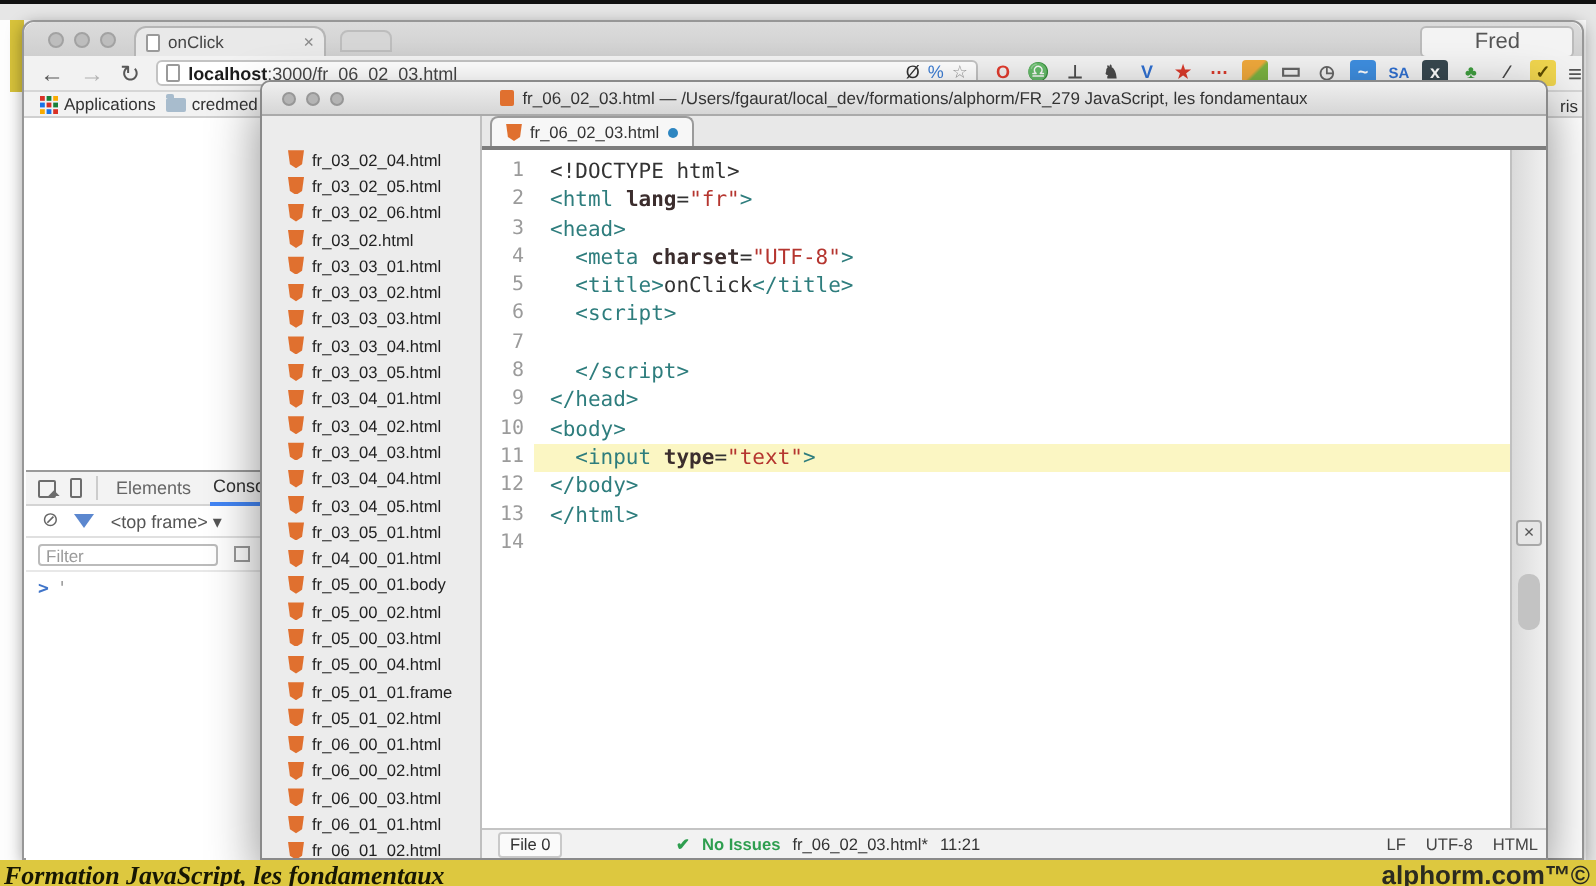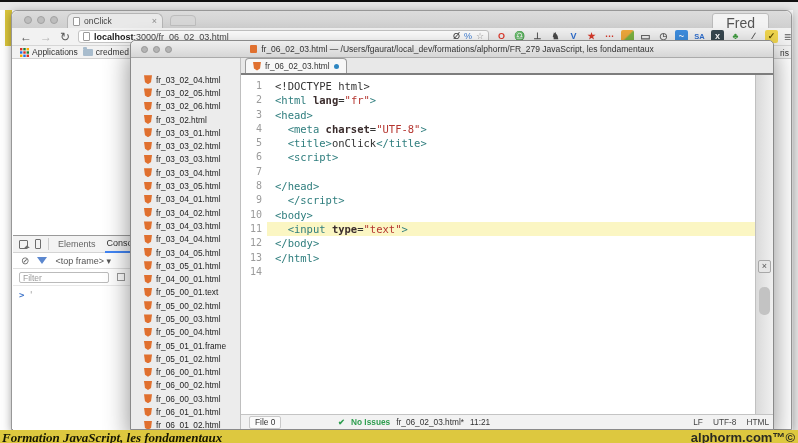--- a/index.html
+++ b/index.html
@@ -20,21 +20,21 @@
   .traffic { position:absolute; top:5px; width:8px; height:8px; border-radius:50%;
     background:#bdbdbd; border:1px solid #a2a2a2; }
   #browser-tab { position:absolute; left:55px; top:2px; width:96px; height:15px;
     background:#e9e9e9; border:1px solid #b5b5b5; border-bottom:none;
     border-radius:6px 6px 0 0; display:flex; align-items:center; padding:0 5px; gap:4px; }
   .page-icon { width:7px; height:9px; border:1px solid #9a9a9a; background:#fff; border-radius:1px; }
   #browser-tab .t { font-size:8.5px; color:#444; flex:1; white-space:nowrap; overflow:hidden; }
   #browser-tab .x { font-size:9px; color:#8a8a8a; line-height:9px; }
   #newtab-stub { position:absolute; left:158px; top:4px; width:26px; height:11px;
     background:#d6d6d6; border:1px solid #bdbdbd; border-radius:4px 4px 0 0; }
-  #profile-btn { position:absolute; right:22px; top:2px; padding:1px 13px; font-size:14px;
+  #profile-btn { position:absolute; right:4px; top:2px; padding:1px 26px; font-size:11px;
     color:#555; background:#f3f3f3; border:1px solid #bbb; border-radius:3px; }
 
   #toolbar { left:0; top:17px; width:100%; height:18px; background:#f2f2f2;
     border-bottom:1px solid #d6d6d6; display:flex; align-items:center; }
   .navbtn { font-size:12px; line-height:12px; margin-left:8px; color:#585858; }
   .navbtn.disabled { color:#b3b3b3; }
   #addressbar { margin-left:8px; width:414px; height:13px; background:#fff;
     border:1px solid #c3c3c3; border-radius:3px; display:flex; align-items:center;
     padding:0 4px; gap:4px; }
   #url { font-size:9px; color:#474747; flex:1; white-space:nowrap; overflow:hidden; }
@@ -321,21 +321,21 @@
           <div class="file-row">
             <span class="html-icon"></span>
             <span>fr_03_05_01.html</span>
           </div>
           <div class="file-row">
             <span class="html-icon"></span>
             <span>fr_04_00_01.html</span>
           </div>
           <div class="file-row">
             <span class="html-icon"></span>
-            <span>fr_05_00_01.text</span>
+            <span>fr_05_00_01.body</span>
           </div>
           <div class="file-row">
             <span class="html-icon"></span>
             <span>fr_05_00_02.html</span>
           </div>
           <div class="file-row">
             <span class="html-icon"></span>
             <span>fr_05_00_03.html</span>
           </div>
           <div class="file-row">
@@ -401,22 +401,22 @@
               <div class="ln">14</div>
             </div>
           <div id="code">
               <div class="code-line"><span class="tk-plain">&lt;!DOCTYPE html&gt;</span></div>
               <div class="code-line"><span class="tk-tag">&lt;html </span><span class="tk-attr">lang</span><span class="tk-plain">=</span><span class="tk-val">"fr"</span><span class="tk-tag">&gt;</span></div>
               <div class="code-line"><span class="tk-tag">&lt;head&gt;</span></div>
               <div class="code-line"><span class="tk-tag">  &lt;meta </span><span class="tk-attr">charset</span><span class="tk-plain">=</span><span class="tk-val">"UTF-8"</span><span class="tk-tag">&gt;</span></div>
               <div class="code-line"><span class="tk-tag">  &lt;title&gt;</span><span class="tk-plain">onClick</span><span class="tk-tag">&lt;/title&gt;</span></div>
               <div class="code-line"><span class="tk-tag">  &lt;script&gt;</span></div>
               <div class="code-line"></div>
+              <div class="code-line"><span class="tk-tag">  &lt;/script&gt;</span></div>
               <div class="code-line"><span class="tk-tag">&lt;/head&gt;</span></div>
-              <div class="code-line"><span class="tk-tag">  &lt;/script&gt;</span></div>
               <div class="code-line"><span class="tk-tag">&lt;body&gt;</span></div>
               <div class="code-line hl"><span class="tk-tag">  &lt;input </span><span class="tk-attr">type</span><span class="tk-plain">=</span><span class="tk-val">"text"</span><span class="tk-tag">&gt;</span></div>
               <div class="code-line"><span class="tk-tag">&lt;/body&gt;</span></div>
               <div class="code-line"><span class="tk-tag">&lt;/html&gt;</span></div>
               <div class="code-line"></div>
             </div>
           <div id="ed-scrollcol">
             <div id="ed-close-x">×</div>
             <div id="ed-thumb"></div>
           </div>

